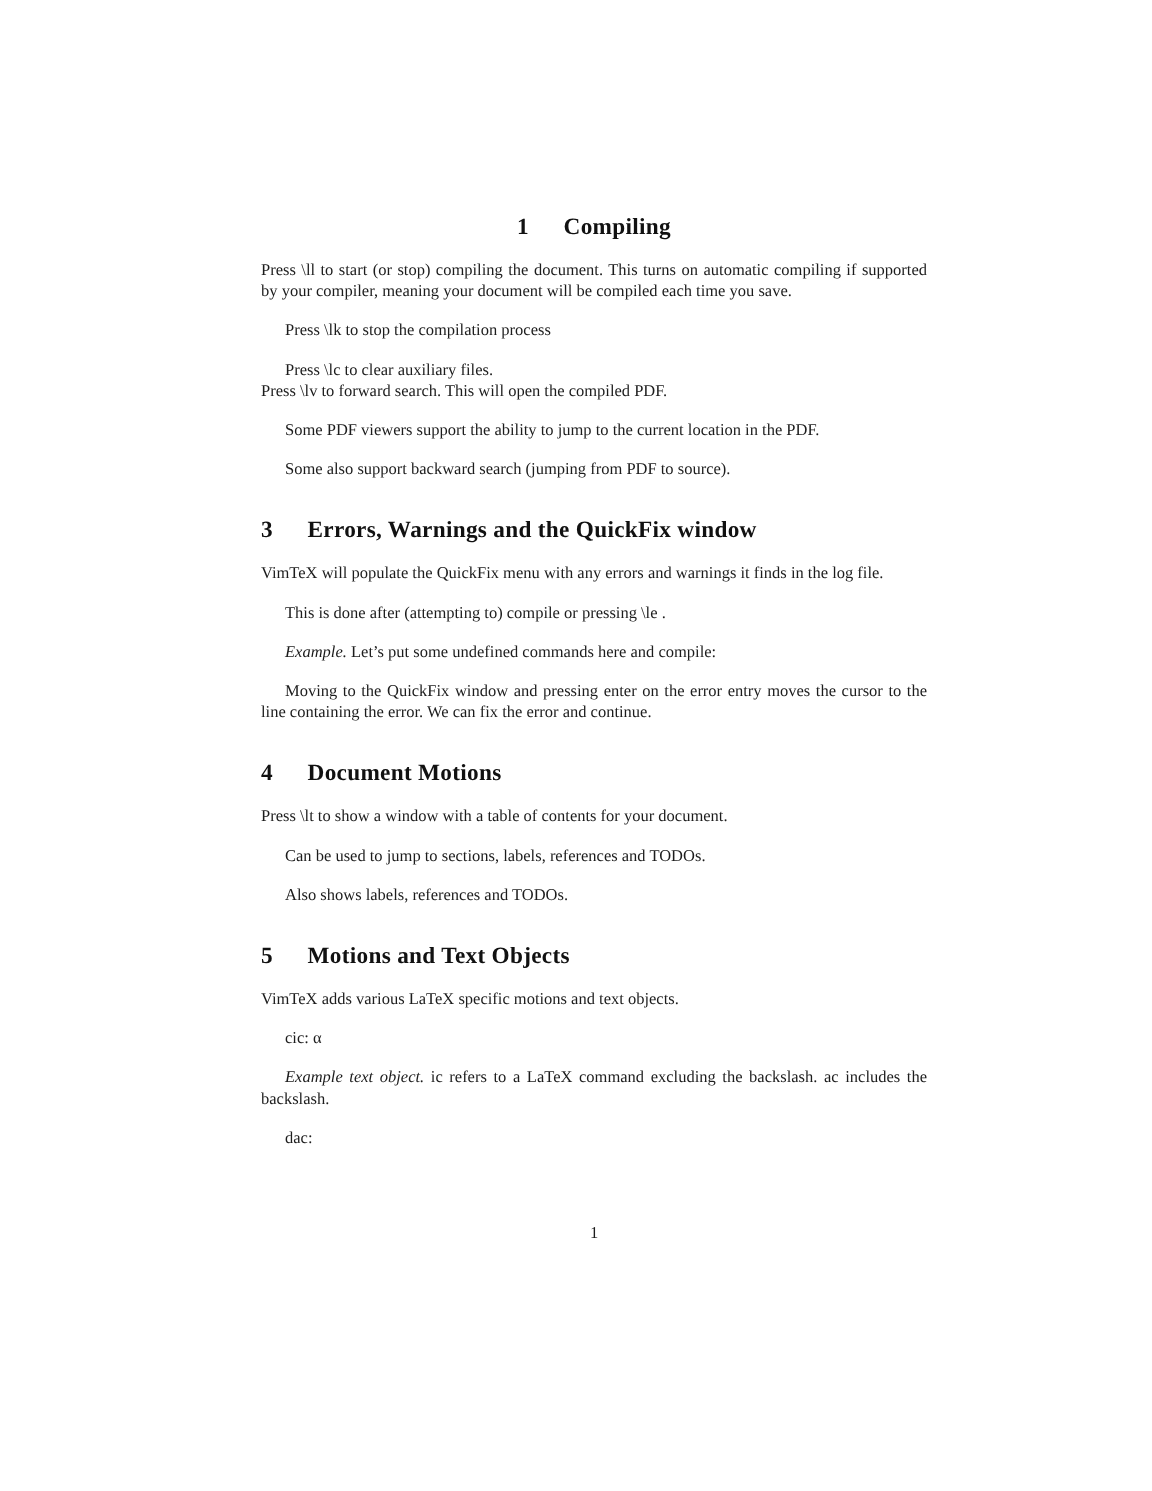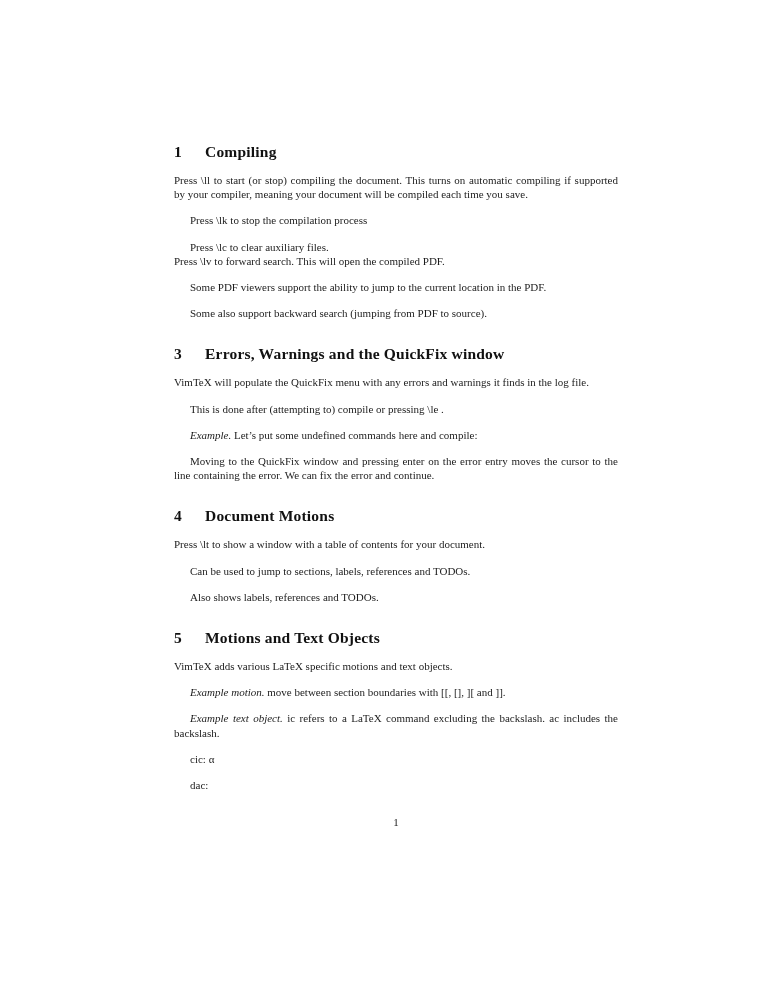--- a/index.html
+++ b/index.html
@@ -27,20 +27,21 @@
   }
   h2.sec {
     font-size: 15.5px;
     font-weight: bold;
     margin: 25px 0 12px 0;
     letter-spacing: 0.2px;
     color: #111111;
   }
   section:first-child h2.sec {
     margin-top: 0;
+    text-align: center;
   }
   h2.sec .num {
     display: inline-block;
     margin-right: 19px;
   }
   p {
     font-size: 11px;
     line-height: 14.2px;
     margin: 0;
     text-align: justify;
@@ -108,22 +109,21 @@
       <p class="ind"><span>Can be used to jump to sections, labels, references and TODOs.</span></p>
       <p class="ind"><span>Also shows labels, references and TODOs.</span></p>
     </section>
 
     <section>
       <h2 class="sec">
         <span class="num">5</span>
         <span>Motions and Text Objects</span>
       </h2>
       <p class="noind"><span>VimTeX adds various LaTeX specific motions and text objects.</span></p>
-      <p class="ind"><i class="lead">Example motion.</i><span> move between section boundaries with [[, [], ][ and ]].</span></p>
+      <p class="ind"><span>cic: α</span></p>
       <p class="ind"><i class="lead">Example text object.</i><span> ic refers to a LaTeX command excluding the backslash. ac includes the backslash.</span></p>
-      <p class="ind"><span>cic: α</span></p>
       <p class="ind"><span>dac:</span></p>
     </section>
 
   </div>
 
   <div class="footer">1</div>
 </div>
 
 </body></html>

